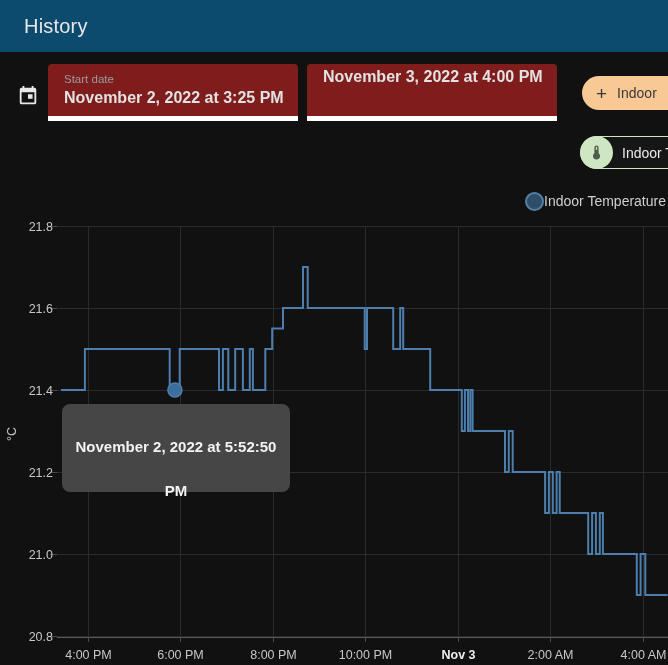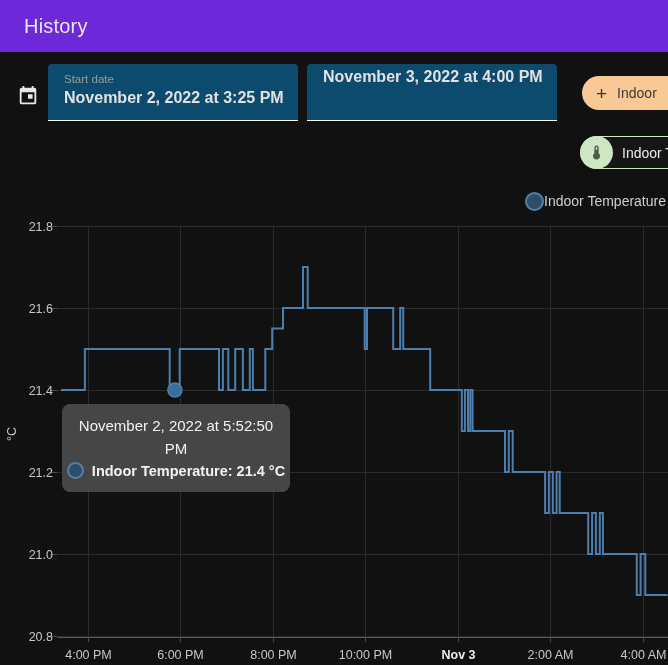--- a/index.html
+++ b/index.html
@@ -5,32 +5,32 @@
   html,body{margin:0;padding:0;}
   body{
     width:668px;height:665px;position:relative;overflow:hidden;
     background:#111111;
     font-family:"Liberation Sans", sans-serif;
     -webkit-font-smoothing:antialiased;
   }
   
   .app-header{
     position:absolute;left:0;top:0;width:668px;height:52px;
-    background:#6d28d9;display:flex;align-items:center;
+    background:#0c4a6e;display:flex;align-items:center;
   }
   .app-title{color:#e8e8e8;font-size:20px;margin-left:24px;font-weight:400;letter-spacing:.2px;}
   
   .cal-btn{
     position:absolute;left:10px;top:78px;width:36px;height:36px;border:none;background:transparent;
     display:flex;align-items:center;justify-content:center;cursor:pointer;padding:0;
   }
   .datefield{
     position:absolute;top:64px;height:57px;width:250px;
-    background:#0c4a6e;border-radius:4px 4px 0 0;
-    border-bottom:1px solid #ffffff;box-sizing:border-box;cursor:pointer;
+    background:#7f1d1d;border-radius:4px 4px 0 0;
+    border-bottom:5px solid #ffffff;box-sizing:border-box;cursor:pointer;
   }
   .datefield .dlabel{color:#9b9b9b;font-size:11.5px;margin:9px 0 0 16px;}
   .datefield .dvalue{color:#e2e2e2;font-size:16px;margin:4px 0 0 16px;white-space:nowrap;font-weight:bold;}
   .field-start{left:48px;}
   .field-end{left:307px;}
   .choose-btn{
     position:absolute;left:582px;top:76px;height:34px;width:120px;
     background:#f8c995;border:none;border-radius:17px;
     display:flex;align-items:center;gap:10px;padding:0 0 0 14px;
     font-family:"Liberation Sans", sans-serif;font-size:14px;color:#3a3a3a;cursor:pointer;
@@ -58,21 +58,21 @@
   .legend-label{color:#cfcfcf;font-size:14px;white-space:nowrap;}
   
   #chart-svg{position:absolute;left:0;top:0;}
   
   .tooltip{
     position:absolute;left:62px;top:404px;width:228px;height:88px;
     background:#464646;border-radius:8px;z-index:5;
     display:flex;flex-direction:column;align-items:center;justify-content:flex-start;
     padding-top:10px;box-sizing:border-box;
   }
-  .tt-line{color:#f2f2f2;font-size:15px;font-weight:400;line-height:23px;text-align:left;}
+  .tt-line{color:#f2f2f2;font-size:15px;font-weight:700;line-height:23px;text-align:left;margin-top:21px;}
   .tt-row{display:flex;align-items:center;gap:8px;margin-top:2px;}
   .tt-dot{
     width:13px;height:13px;border-radius:50%;
     background:#2e4d69;border:2px solid #557fa3;box-sizing:content-box;
   }
   .tt-series{color:#f2f2f2;font-size:14.5px;font-weight:700;}
 </style>
 </head>
 <body>
 
@@ -156,17 +156,13 @@
     <text x="643.5" y="659" text-anchor="middle" fill="#c7c7c7" font-size="12.5" font-weight="400">4:00 AM</text>
     <line x1="57" y1="637.5" x2="668" y2="637.5" stroke="#585858" stroke-width="1"></line>
     <text x="0" y="0" fill="#c7c7c7" font-size="12.5" transform="translate(16,434) rotate(-90)" text-anchor="middle">°C</text>
     <path d="M61.0 390.0 L84.9 390.0 L84.9 349.0 L169.7 349.0 L169.7 390.0 L179.7 390.0 L179.7 349.0 L219.0 349.0 L219.0 390.0 L222.9 390.0 L222.9 349.0 L228.3 349.0 L228.3 390.0 L235.2 390.0 L235.2 349.0 L242.9 349.0 L242.9 390.0 L249.8 390.0 L249.8 349.0 L252.9 349.0 L252.9 390.0 L265.3 390.0 L265.3 349.0 L272.2 349.0 L272.2 328.5 L283.0 328.5 L283.0 308.0 L303.0 308.0 L303.0 267.0 L307.7 267.0 L307.7 308.0 L364.7 308.0 L364.7 349.0 L367.0 349.0 L367.0 308.0 L393.2 308.0 L393.2 349.0 L400.2 349.0 L400.2 308.0 L403.2 308.0 L403.2 349.0 L430.2 349.0 L430.2 390.0 L461.8 390.0 L461.8 431.0 L464.9 431.0 L464.9 390.0 L468.0 390.0 L468.0 431.0 L470.3 431.0 L470.3 390.0 L472.6 390.0 L472.6 431.0 L505.0 431.0 L505.0 472.0 L508.8 472.0 L508.8 431.0 L512.7 431.0 L512.7 472.0 L545.1 472.0 L545.1 513.0 L548.9 513.0 L548.9 472.0 L552.8 472.0 L552.8 513.0 L556.6 513.0 L556.6 472.0 L559.7 472.0 L559.7 513.0 L588.2 513.0 L588.2 554.0 L592.1 554.0 L592.1 513.0 L595.9 513.0 L595.9 554.0 L599.8 554.0 L599.8 513.0 L602.9 513.0 L602.9 554.0 L636.8 554.0 L636.8 595.0 L640.6 595.0 L640.6 554.0 L645.3 554.0 L645.3 595.0 L667.6 595.0 L667.6 595.0" fill="none" stroke="#4d7fae" stroke-width="2"></path>
     <circle cx="174.92424" cy="390.0000000000009" r="7" fill="#3c6e9d" stroke="#4d7fae" stroke-width="1.5"></circle>
   </svg>
 
 <div class="tooltip">
   <div class="tt-line">November 2, 2022 at 5:52:50</div>
   <div class="tt-line">PM</div>
-  <div class="tt-row">
-    <span class="tt-dot" style="background: rgb(46, 77, 105); border-color: rgb(85, 127, 163);"></span>
-    <span class="tt-series">Indoor Temperature: 21.4 °C</span>
-  </div>
 </div>
 
 </body></html>

